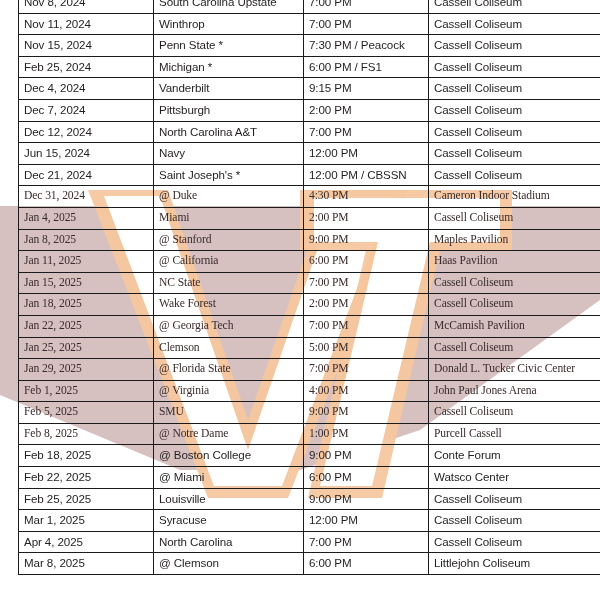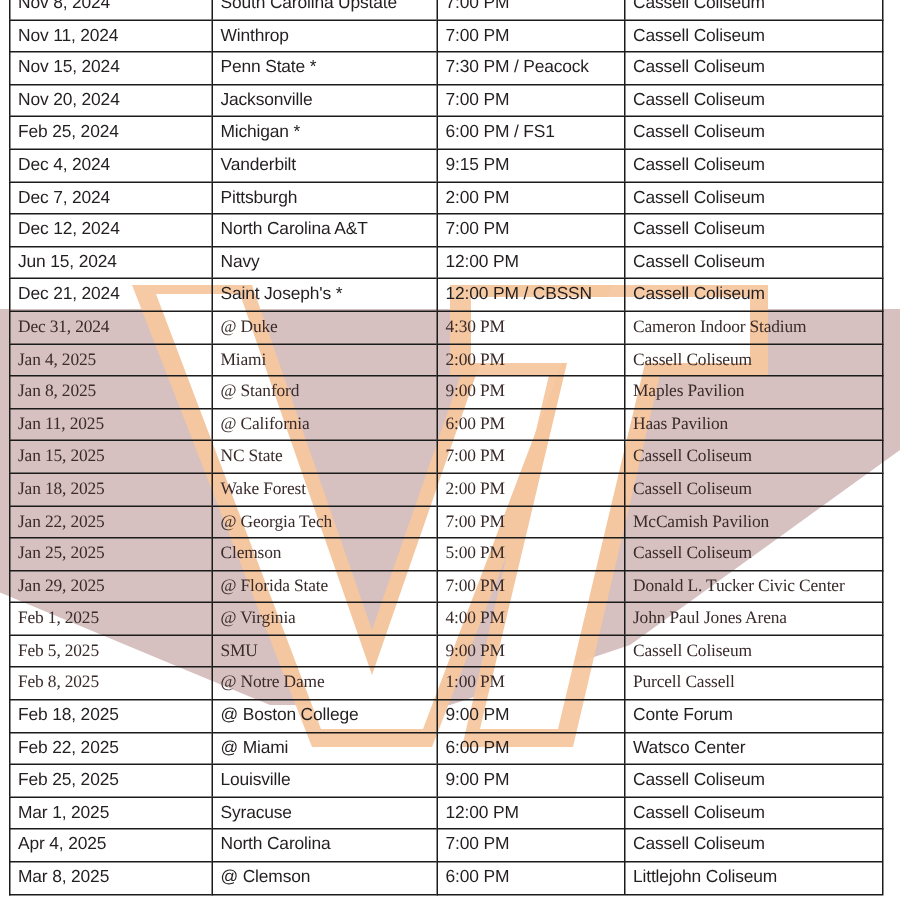--- a/index.html
+++ b/index.html
@@ -11,21 +11,21 @@
 
   
   #watermark-layer{
     position:absolute;left:0;top:0;width:600px;height:600px;
     overflow:hidden;pointer-events:none;z-index:1;
   }
   #watermark-layer svg{display:block;}
 
   
   #schedule-wrap{
-    position:absolute;left:4px;top:0;width:488px;height:600px;
+    position:absolute;left:16px;top:0;width:488px;height:600px;
     z-index:3;pointer-events:auto;padding-left:46px;
   }
   table.sched{
     position:absolute;
     left:2px;
     top:-9px;                 
     width:583px;
     border-collapse:separate;
     border-spacing:0;
     table-layout:fixed;
@@ -118,26 +118,20 @@
           <td>7:00 PM</td>
           <td>Cassell Coliseum</td>
         </tr>
         <tr>
           <td>Nov 15, 2024</td>
           <td>Penn State *</td>
           <td>7:30 PM / Peacock</td>
           <td>Cassell Coliseum</td>
         </tr>
         <tr>
-          <td>Nov 20, 2024</td>
-          <td>Jacksonville</td>
-          <td>7:00 PM</td>
-          <td>Cassell Coliseum</td>
-        </tr>
-        <tr>
           <td>Feb 25, 2024</td>
           <td>Michigan *</td>
           <td>6:00 PM / FS1</td>
           <td>Cassell Coliseum</td>
         </tr>
         <tr>
           <td>Dec 4, 2024</td>
           <td>Vanderbilt</td>
           <td>9:15 PM</td>
           <td>Cassell Coliseum</td>

